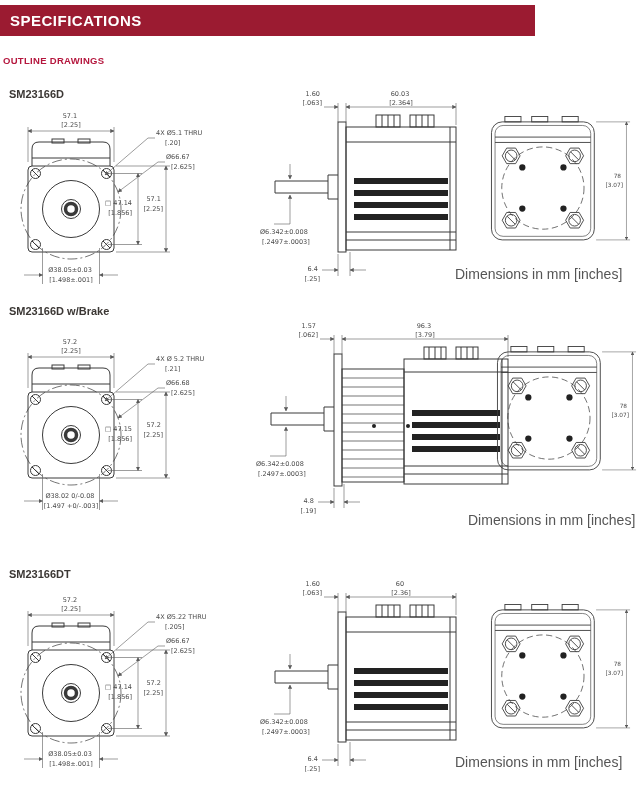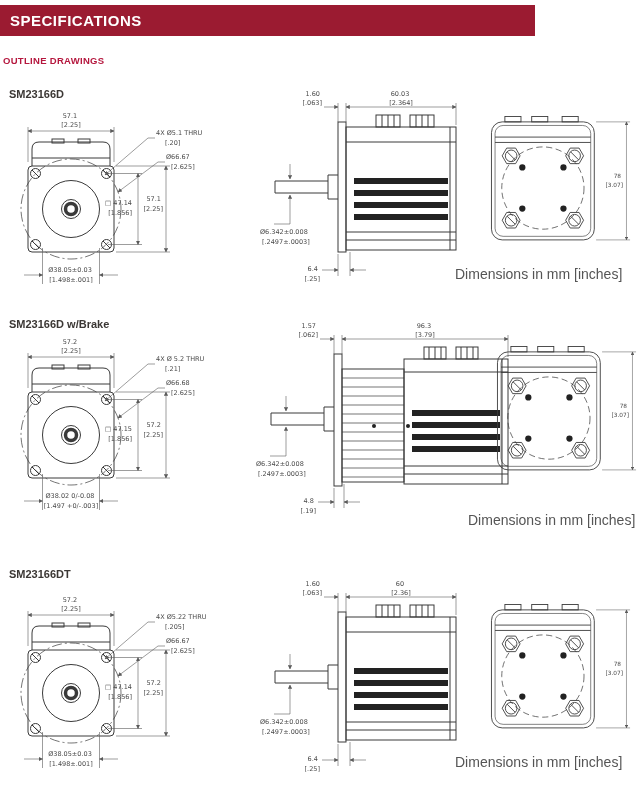--- a/index.html
+++ b/index.html
@@ -234,21 +234,21 @@
   <svg class="dwg" style="left:478px;top:104px" width="170" height="152" viewBox="0 0 190 170">
     <use href="#sym-back"></use>
     <text text-anchor="end">
       <tspan x="162" y="83">78</tspan>
       <tspan x="162" y="93">[3.07]</tspan>
     </text>
   </svg>
 
   <div class="note" style="left:455px;top:266px">Dimensions in mm [inches]</div>
 
-  <div class="modttl" style="top:318px">SM23166D w/Brake</div>
+  <div class="modttl" style="top:305px">SM23166D w/Brake</div>
 
   <svg class="dwg" style="left:8px;top:322px" width="225" height="200">
     <use href="#sym-front"></use>
     <text text-anchor="middle">
       <tspan x="63" y="22">57.2</tspan>
       <tspan x="63" y="31">[2.25]</tspan>
     </text>
     <text>
       <tspan x="148" y="39">4X Ø 5.2 THRU</tspan>
       <tspan x="157" y="49">[.21]</tspan>

